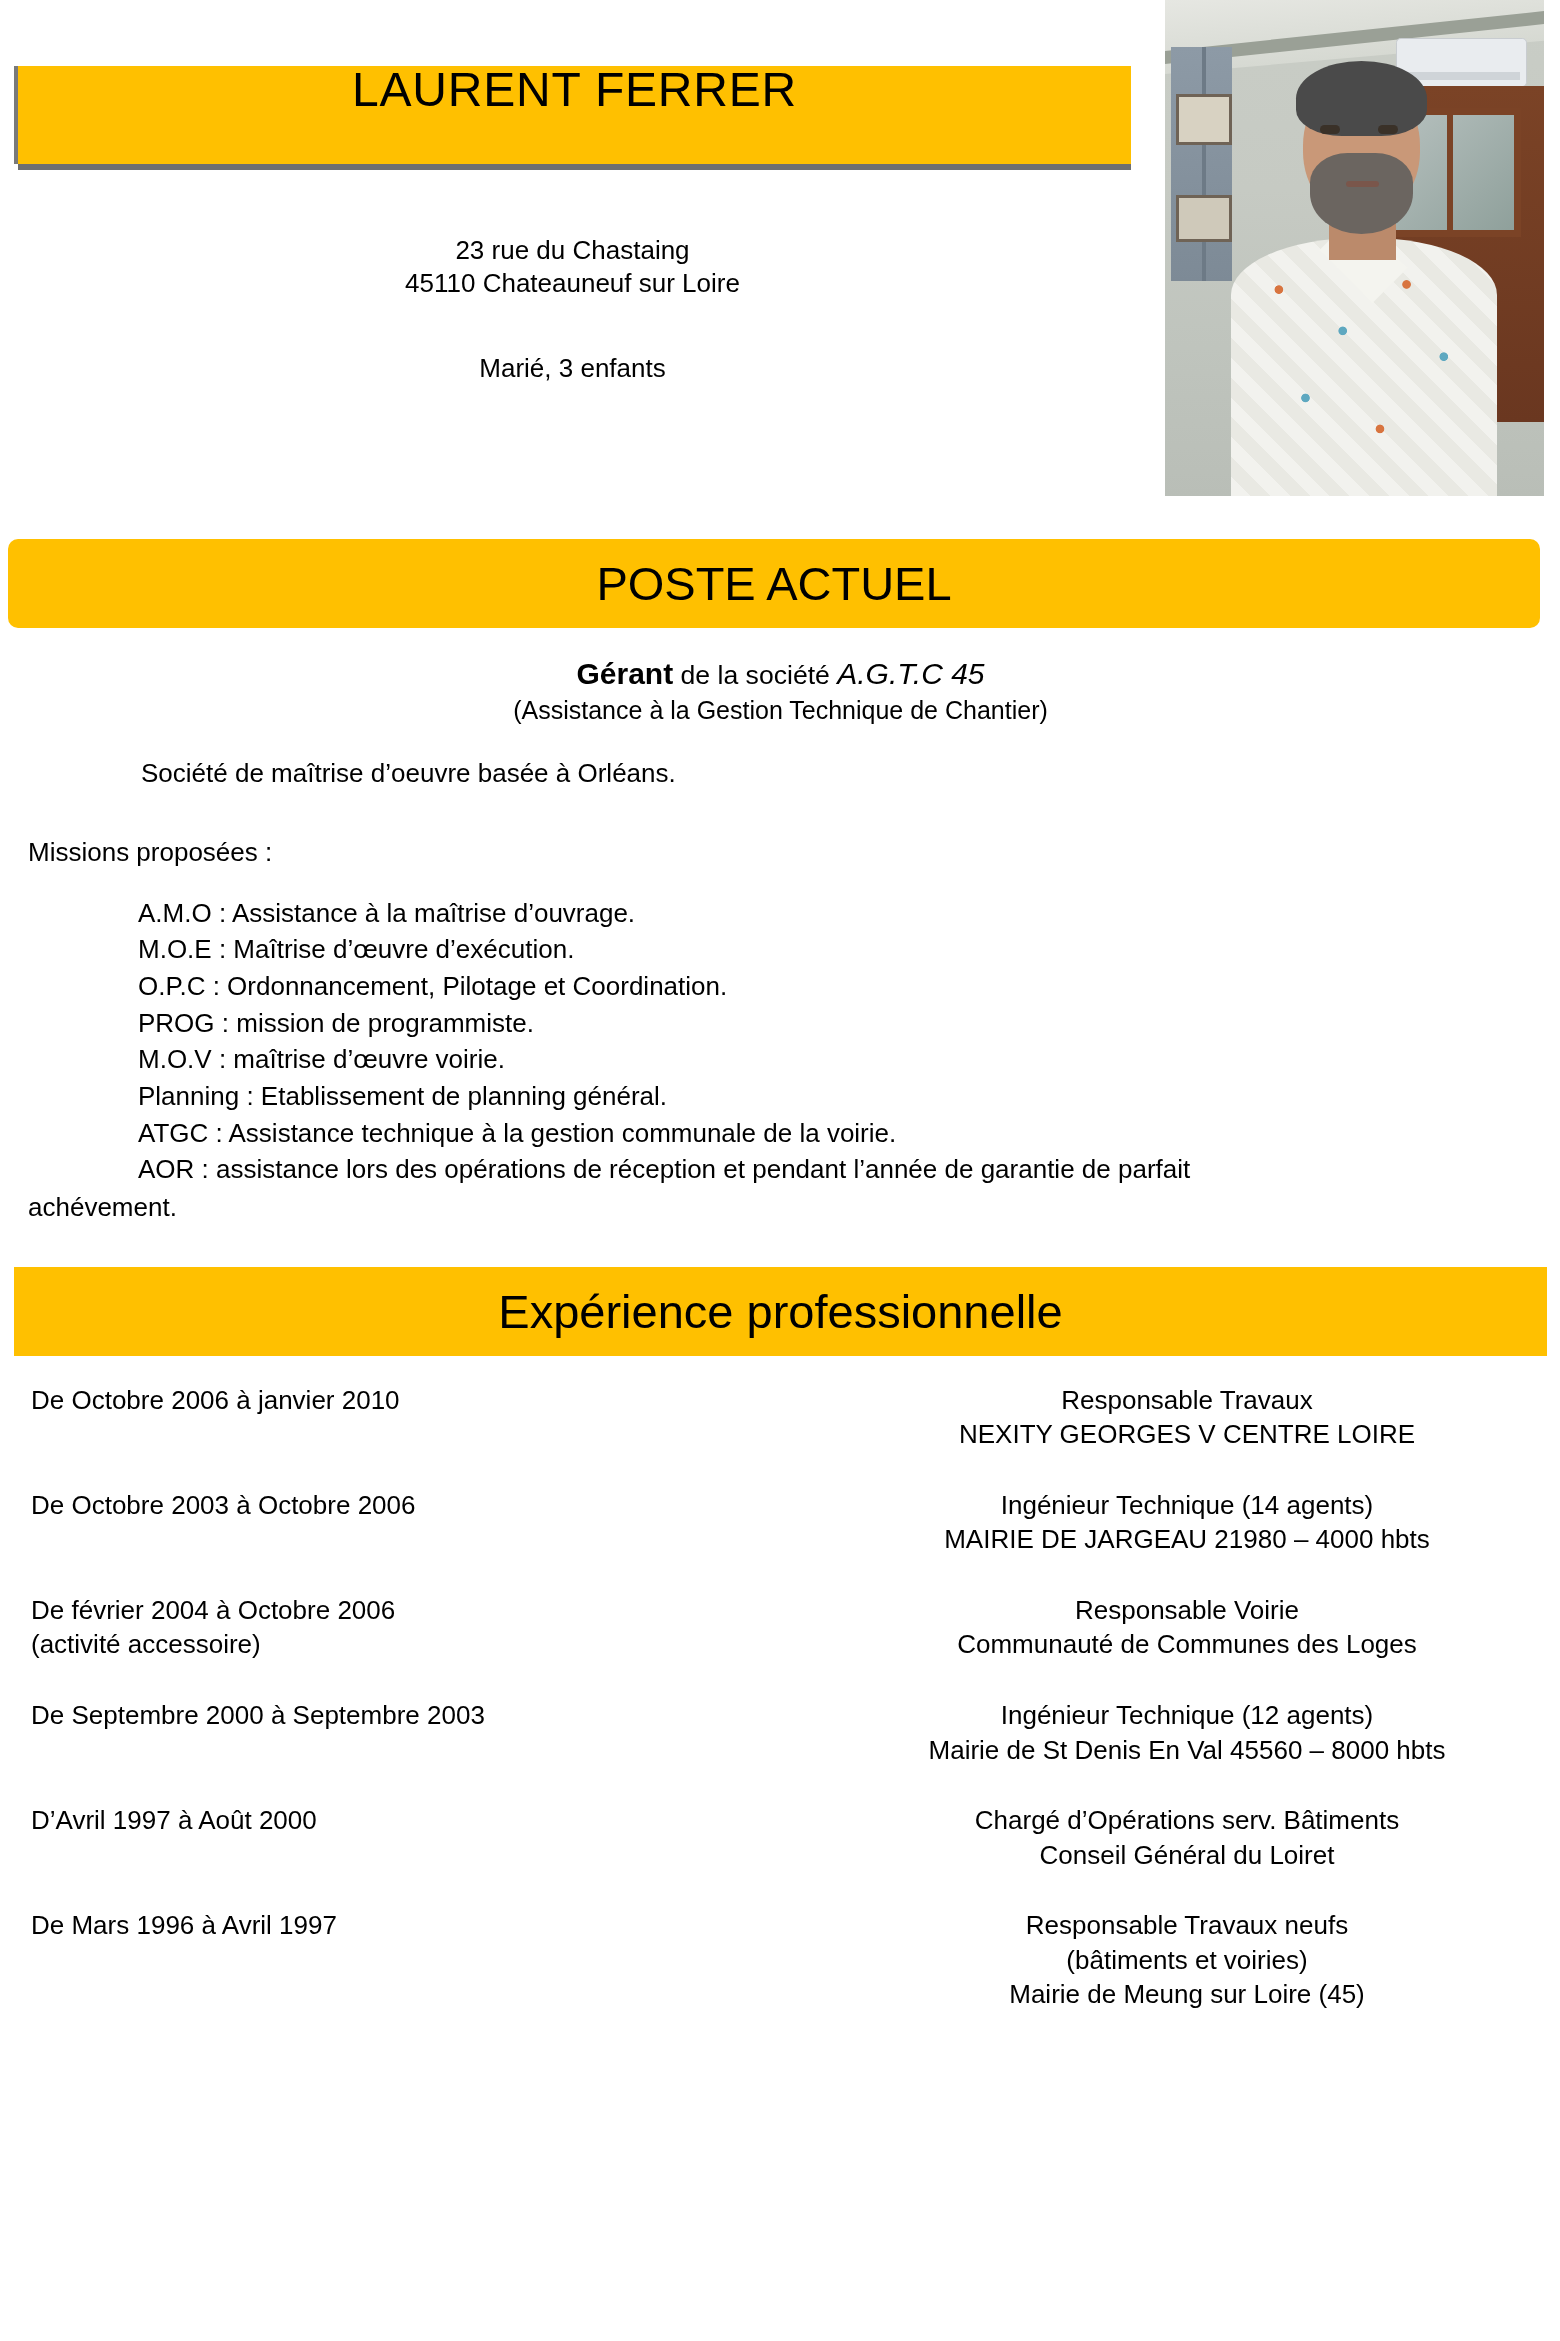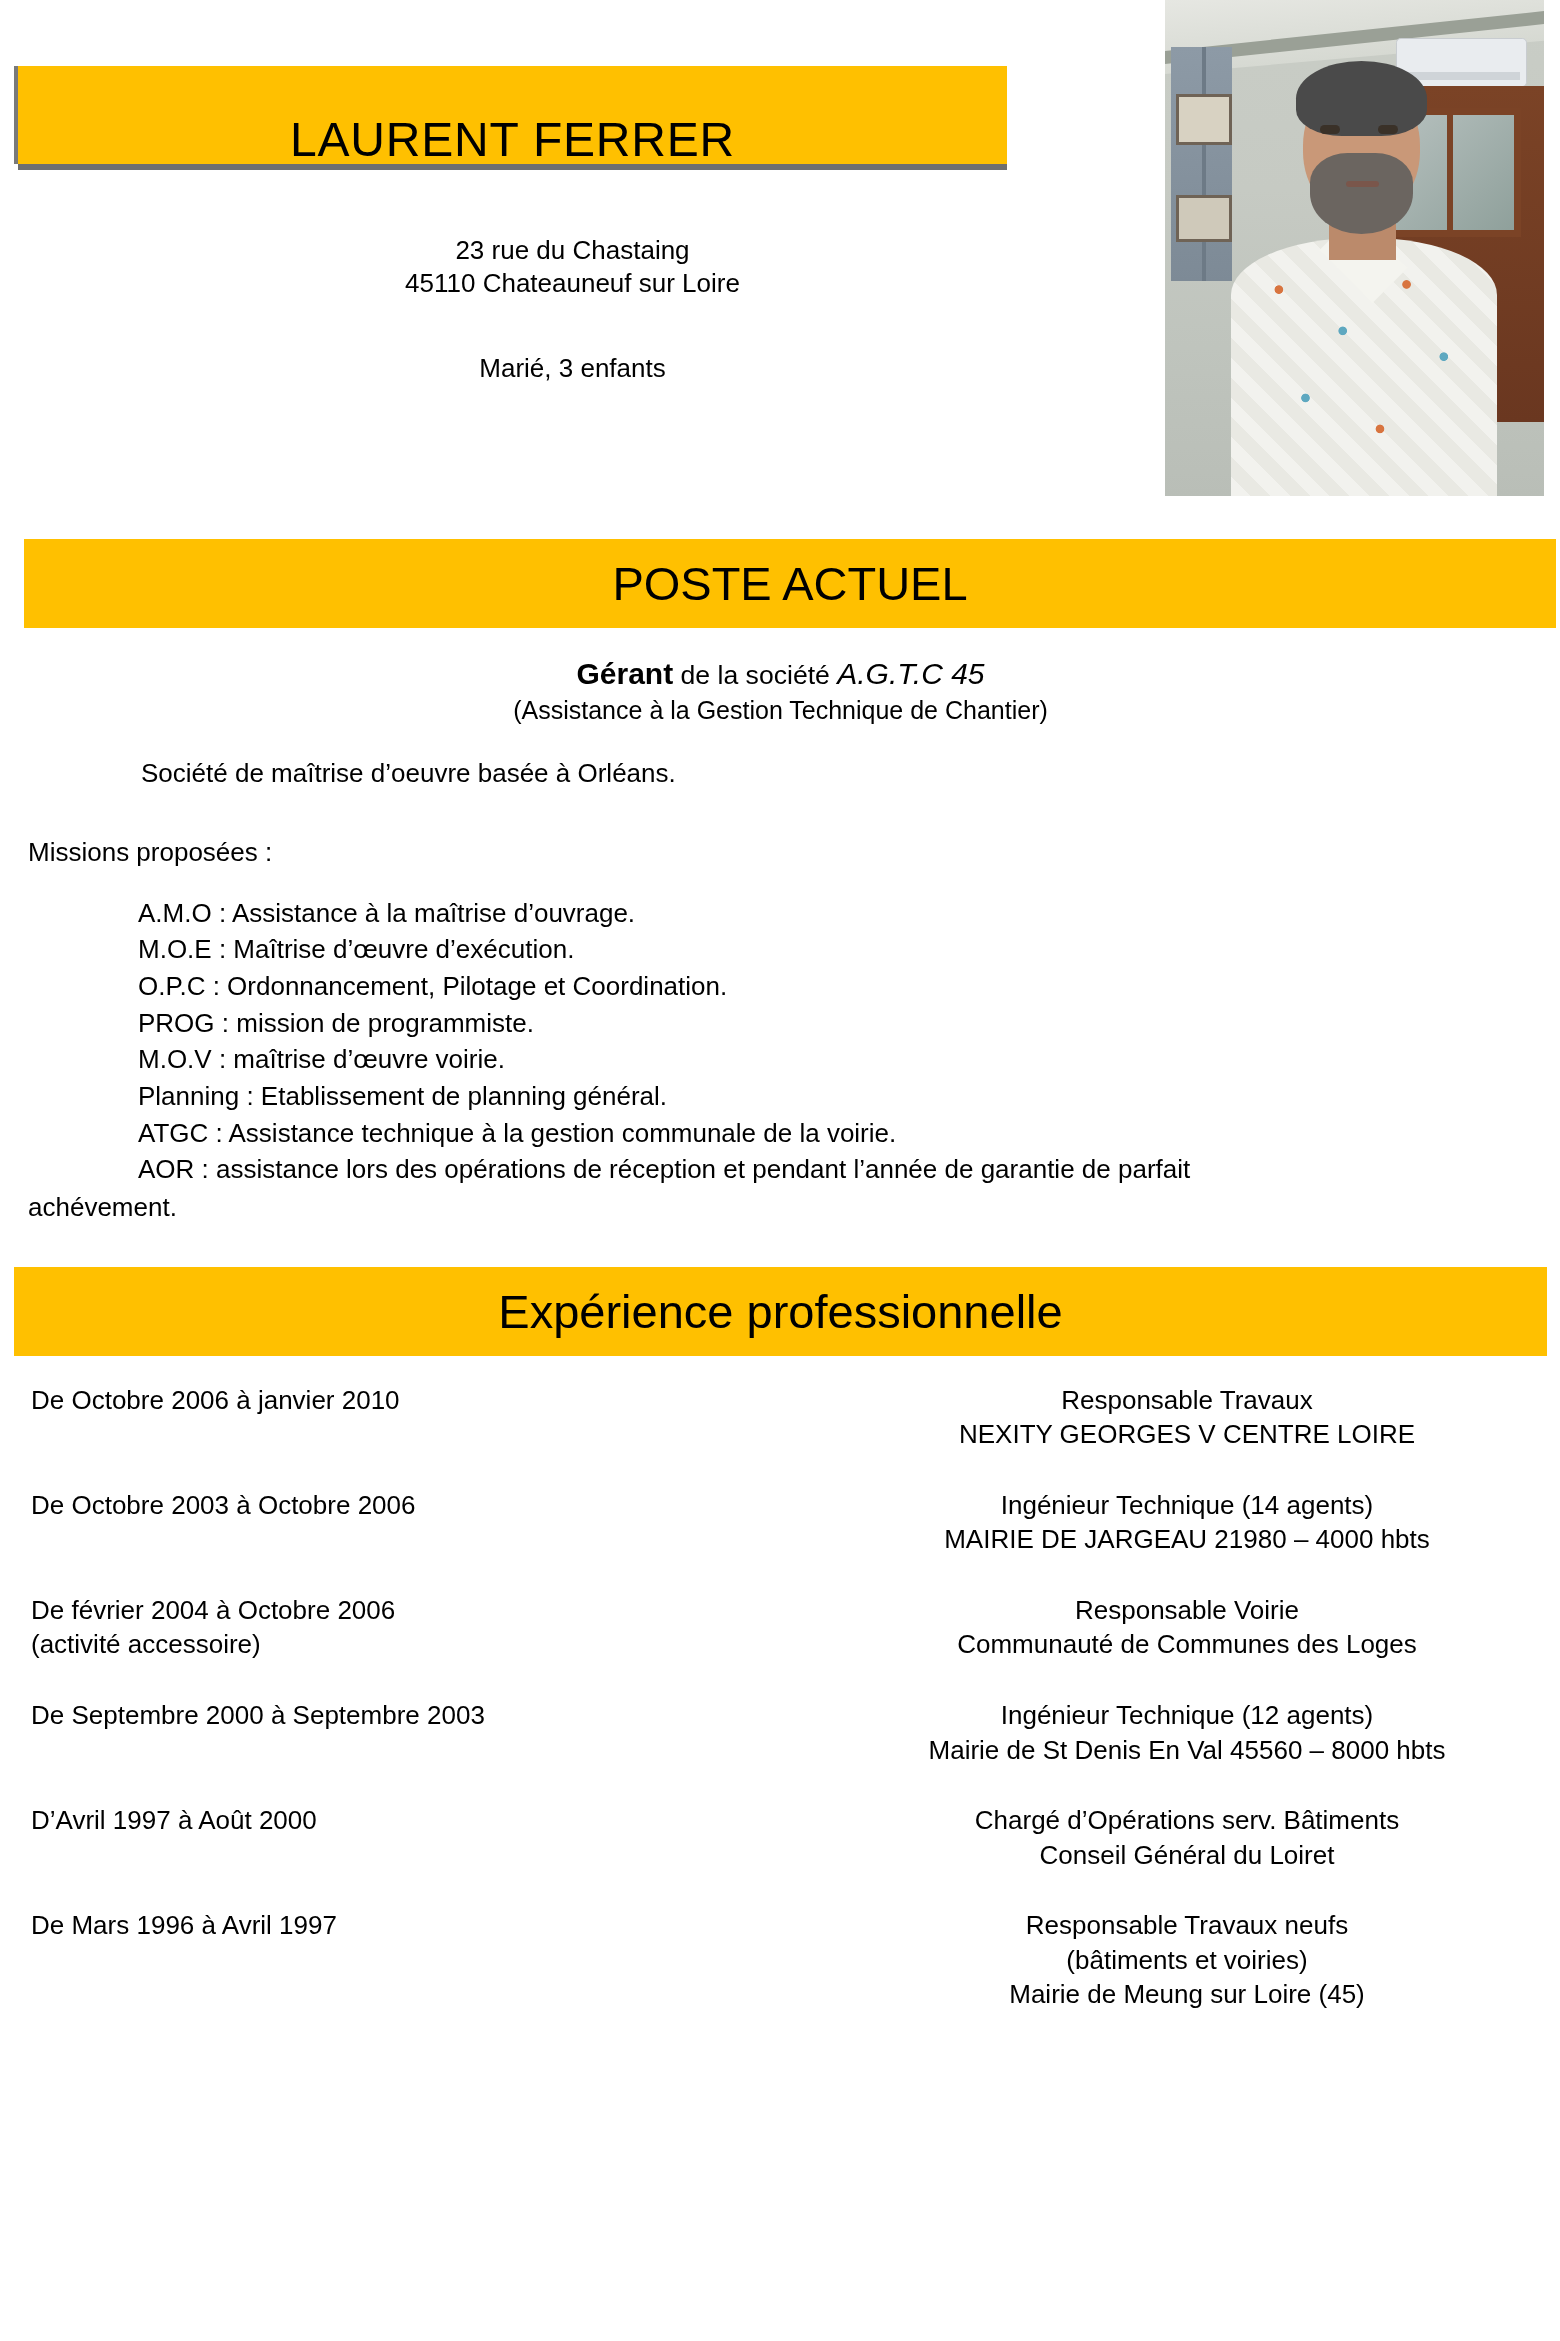--- a/index.html
+++ b/index.html
@@ -23,27 +23,27 @@
 
   
   .header-zone {
     position: relative;
     height: 539px;
   }
   .name-banner {
     position: absolute;
     left: 14px;
     top: 66px;
-    width: 993px;
+    width: 1117px;
     height: 98px;
     background: #FFC000;
     border-left: 4.7px solid #7a7a7a;
     box-sizing: border-box;
     display: flex;
-    align-items: flex-end;
+    align-items: flex-start;
     justify-content: center;
   }
   .name-banner::after {
     content: "";
     position: absolute;
     left: 0;
     right: 0;
     bottom: -5.5px;
     height: 5.5px;
     background: #6f6f6f;
@@ -173,21 +173,21 @@
 
   
   .banner {
     background: #FFC000;
     margin: 0 14px;
     height: 89px;
     display: flex;
     align-items: center;
     justify-content: center;
   }
-  .banner.poste { width: 1532px; margin-left: 24px; }
+  .banner.poste { width: 1532px; margin-left: 8px; border-radius: 10px; }
   .banner-text {
     font-size: 47px;
     line-height: 1;
     color: #000;
   }
 
   
   .poste-body {
     padding: 26.6px 0 0 0;
   }

